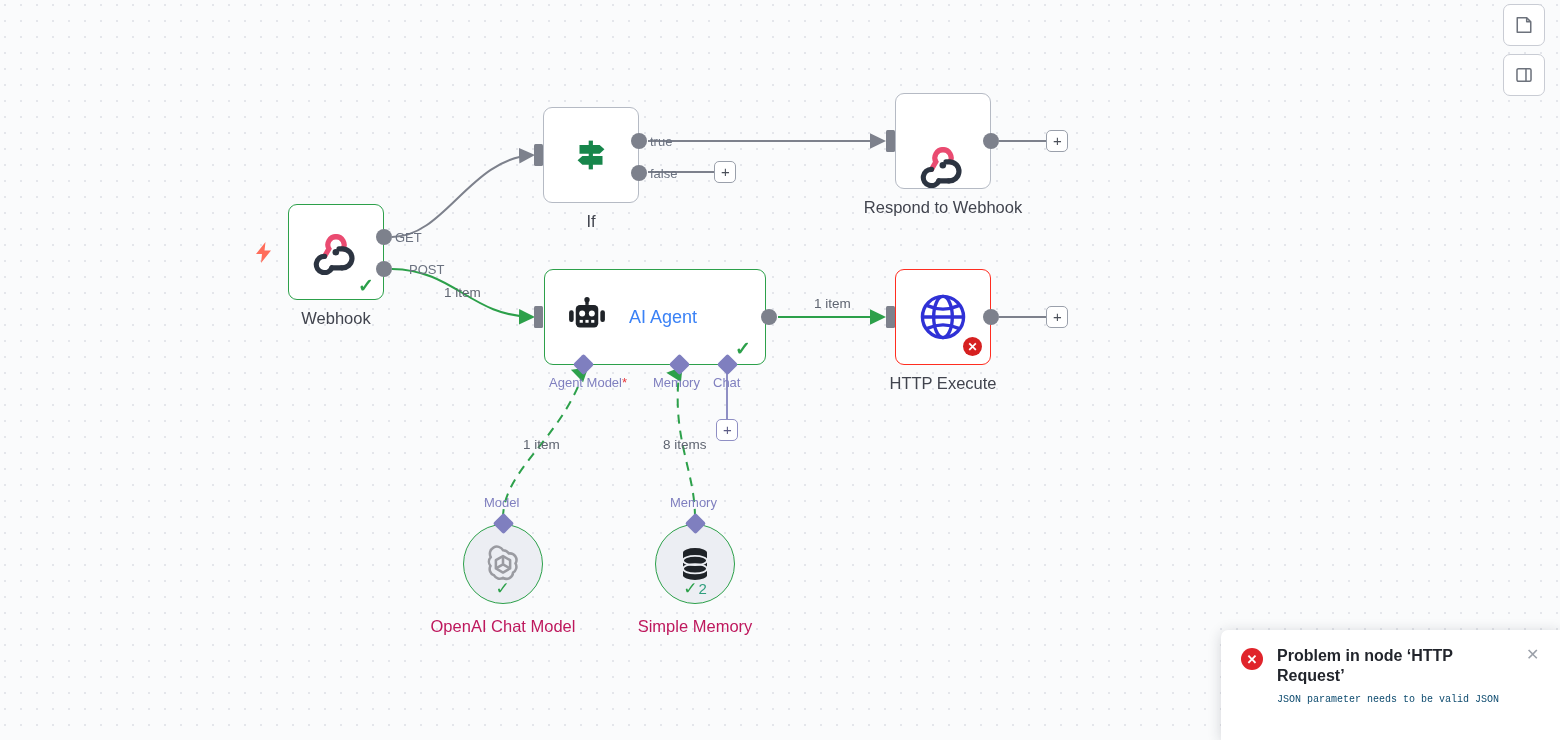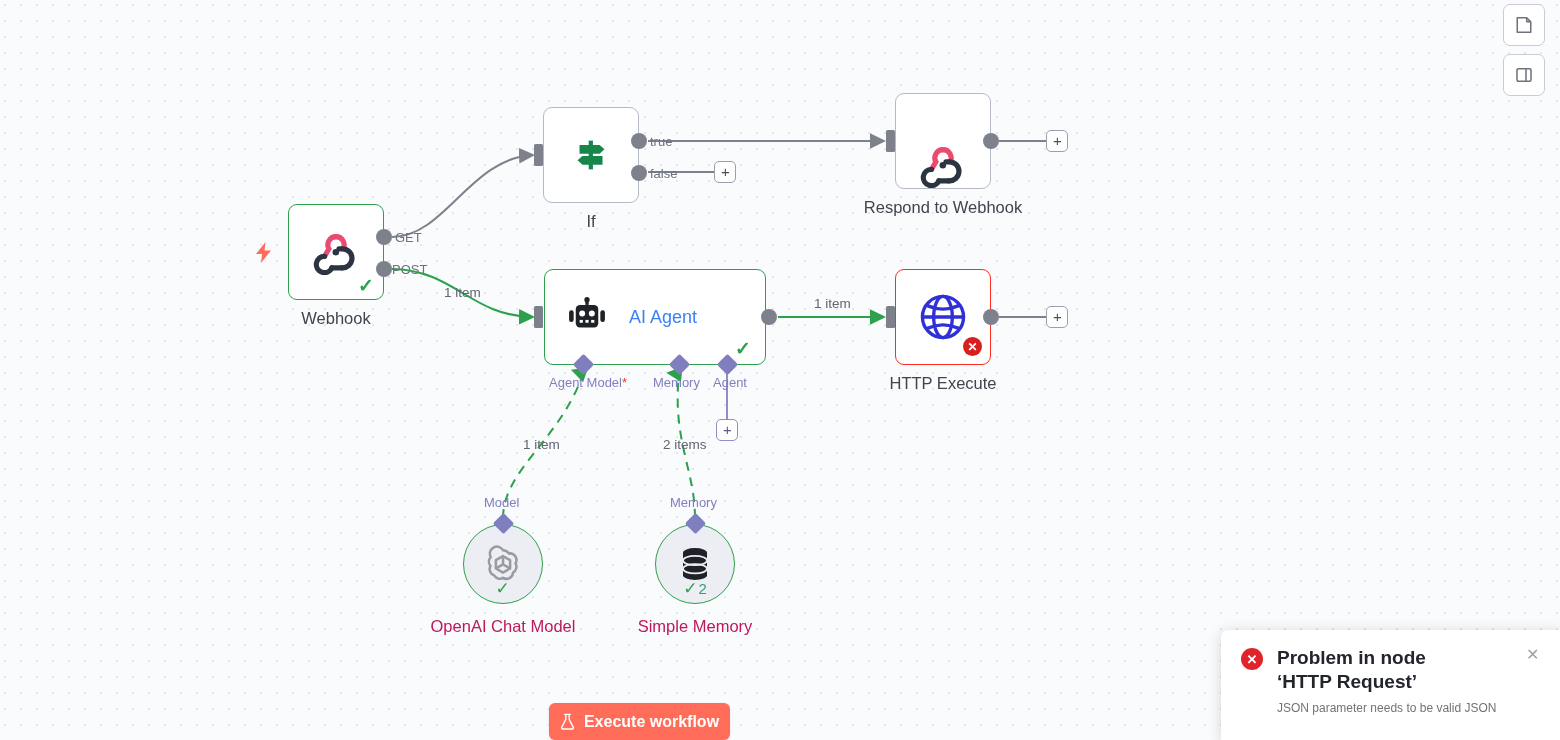--- a/index.html
+++ b/index.html
@@ -239,32 +239,33 @@
     border-radius: 50%;
     background: #e0242b;
     color: #fff;
     font-size: 13px; font-weight: 700;
     display: flex; align-items: center; justify-content: center;
     line-height: 1;
     margin-top: 2px;
   }
   #toast-body { flex: 1 1 auto; min-width: 0; }
   #toast-title {
-    font-size: 19px;
+    font-size: 16px;
     font-weight: bold;
     color: #22252c;
     line-height: 1.28;
     margin: 0 0 6px 0;
     max-width: 190px;
   }
   #toast-msg {
-    font-size: 12px;
-    color: #737373;
+    font-size: 10px;
+    color: #0c4a6e;
     line-height: 1.32;
     max-width: 232px;
+    font-family: Liberation Mono, monospace;
   }
   #toast-close {
     position: absolute;
     right: 22px; top: 15px;
     width: 18px; height: 18px;
     color: #9ba0a9;
     font-size: 16px;
     line-height: 18px;
     text-align: center;
     background: none; border: none;
@@ -325,21 +326,21 @@
       <path d="M19.7 40.5 l10.4 0" fill="none" stroke="#2c3441" stroke-width="5.4" stroke-linecap="round"></path>
       <path d="M30.1 40.5 a8.5 8.5 0 1 0 1.3 -19.8 l-4.3 0" fill="none" stroke="#2c3441" stroke-width="5.4" stroke-linecap="round"></path>
       <circle cx="23.8" cy="24.2" r="3.4" fill="#2c3441"></circle>
     </svg>
     <span class="node-check">✓</span>
     <span class="node-title">Webhook</span>
   </div>
   <div class="out-dot" style="left:376px; top:229px;"></div>
   <span class="port-label" style="left:395px; top:230px;">GET</span>
   <div class="out-dot" style="left:376px; top:261px;"></div>
-  <span class="port-label" style="left:392px; top:262px;">POST</span>
+  <span class="port-label" style="left:409px; top:262px;">POST</span>
   <span class="edge-label" style="left:444px; top:285px;">1 item</span>
 
   <div class="in-port" style="left:534px; top:144px;"></div>
   <div class="node square" style="left:543px; top:107px;">
     <svg width="46" height="46" viewBox="0 0 48 48">
       <rect x="21.6" y="9" width="4.4" height="30" fill="#17864b"></rect>
       <path d="M12 13.5 h21 l5 4.6 l-5 4.6 h-21 z" fill="#17864b"></path>
       <path d="M36 25 h-21 l-5 4.6 l5 4.6 h21 z" fill="#17864b"></path>
     </svg>
     <span class="node-title">If</span>
@@ -385,25 +386,25 @@
   <div class="out-dot" style="left:761px; top:309px;"></div>
   <span class="edge-label" style="left:814px; top:296px;">1 item</span>
 
   <div class="diamond" style="left:576px; top:357px;"></div>
   <span class="sub-label" style="left:549px; top:375px;"><span>Agent Model</span><span class="req">*</span></span>
 
   <div class="diamond" style="left:672px; top:357px;"></div>
   <span class="sub-label" style="left:653px; top:375px;">Memory</span>
 
   <div class="diamond" style="left:720px; top:357px;"></div>
-  <span class="sub-label" style="left:713px; top:375px;">Agent</span>
+  <span class="sub-label" style="left:713px; top:375px;">Chat</span>
   <button class="plus-btn violet" style="left:716px; top:419px;">+</button>
 
   <span class="edge-label" style="left:523px; top:437px;">1 item</span>
-  <span class="edge-label" style="left:663px; top:437px;">2 items</span>
+  <span class="edge-label" style="left:663px; top:437px;">8 items</span>
 
   <div class="in-port" style="left:886px; top:306px;"></div>
   <div class="node square err" style="left:895px; top:269px;">
     <svg width="52" height="52" viewBox="0 0 48 48">
       <circle cx="24" cy="24" r="19" fill="none" stroke="#2f31d6" stroke-width="3.1"></circle>
       <ellipse cx="24" cy="24" rx="8.6" ry="19" fill="none" stroke="#2f31d6" stroke-width="3.1"></ellipse>
       <line x1="5" y1="24" x2="43" y2="24" stroke="#2f31d6" stroke-width="3.1"></line>
       <path d="M9.5 13.5 Q24 20 38.5 13.5" fill="none" stroke="#2f31d6" stroke-width="3.1"></path>
       <path d="M9.5 34.5 Q24 28 38.5 34.5" fill="none" stroke="#2f31d6" stroke-width="3.1"></path>
     </svg>
@@ -439,27 +440,20 @@
       <ellipse cx="22" cy="19.4" rx="16" ry="6.2" fill="none" stroke="#eceef3" stroke-width="2.4"></ellipse>
       <ellipse cx="22" cy="30.4" rx="16" ry="6.2" fill="none" stroke="#eceef3" stroke-width="2.4"></ellipse>
     </svg>
     <span class="subnode-check">
       <span>✓</span>
         <span class="cnt">2</span>
     </span>
     <span class="subnode-title">Simple Memory</span>
   </div>
 
-  <button id="execute-btn">
-    <svg width="15" height="17" viewBox="0 0 18 20">
-      <path d="M7 1.5 v6 L2 17 a1.4 1.4 0 0 0 1.2 2 h11.6 A1.4 1.4 0 0 0 16 17 L11 7.5 v-6" fill="none" stroke="#ffffff" stroke-width="1.6" stroke-linejoin="round"></path>
-      <line x1="5.6" y1="1.5" x2="12.4" y2="1.5" stroke="#ffffff" stroke-width="1.6" stroke-linecap="round"></line>
-    </svg>
-    <span>Execute workflow</span>
-  </button>
 
   <button class="tr-btn" id="btn-sticky">
     <svg width="18" height="18" viewBox="0 0 20 20">
       <path d="M2.5 2 h10.5 l4.5 4.5 v11.5 h-15 z" fill="none" stroke="#6d727c" stroke-width="1.7" stroke-linejoin="round"></path>
       <path d="M13 2 v4.5 h4.5" fill="none" stroke="#6d727c" stroke-width="1.7" stroke-linejoin="round"></path>
     </svg>
   </button>
   <button class="tr-btn" id="btn-panel">
     <svg width="18" height="18" viewBox="0 0 20 20">
       <rect x="2.2" y="3" width="15.6" height="14" rx="1.6" fill="none" stroke="#6d727c" stroke-width="1.7"></rect>

